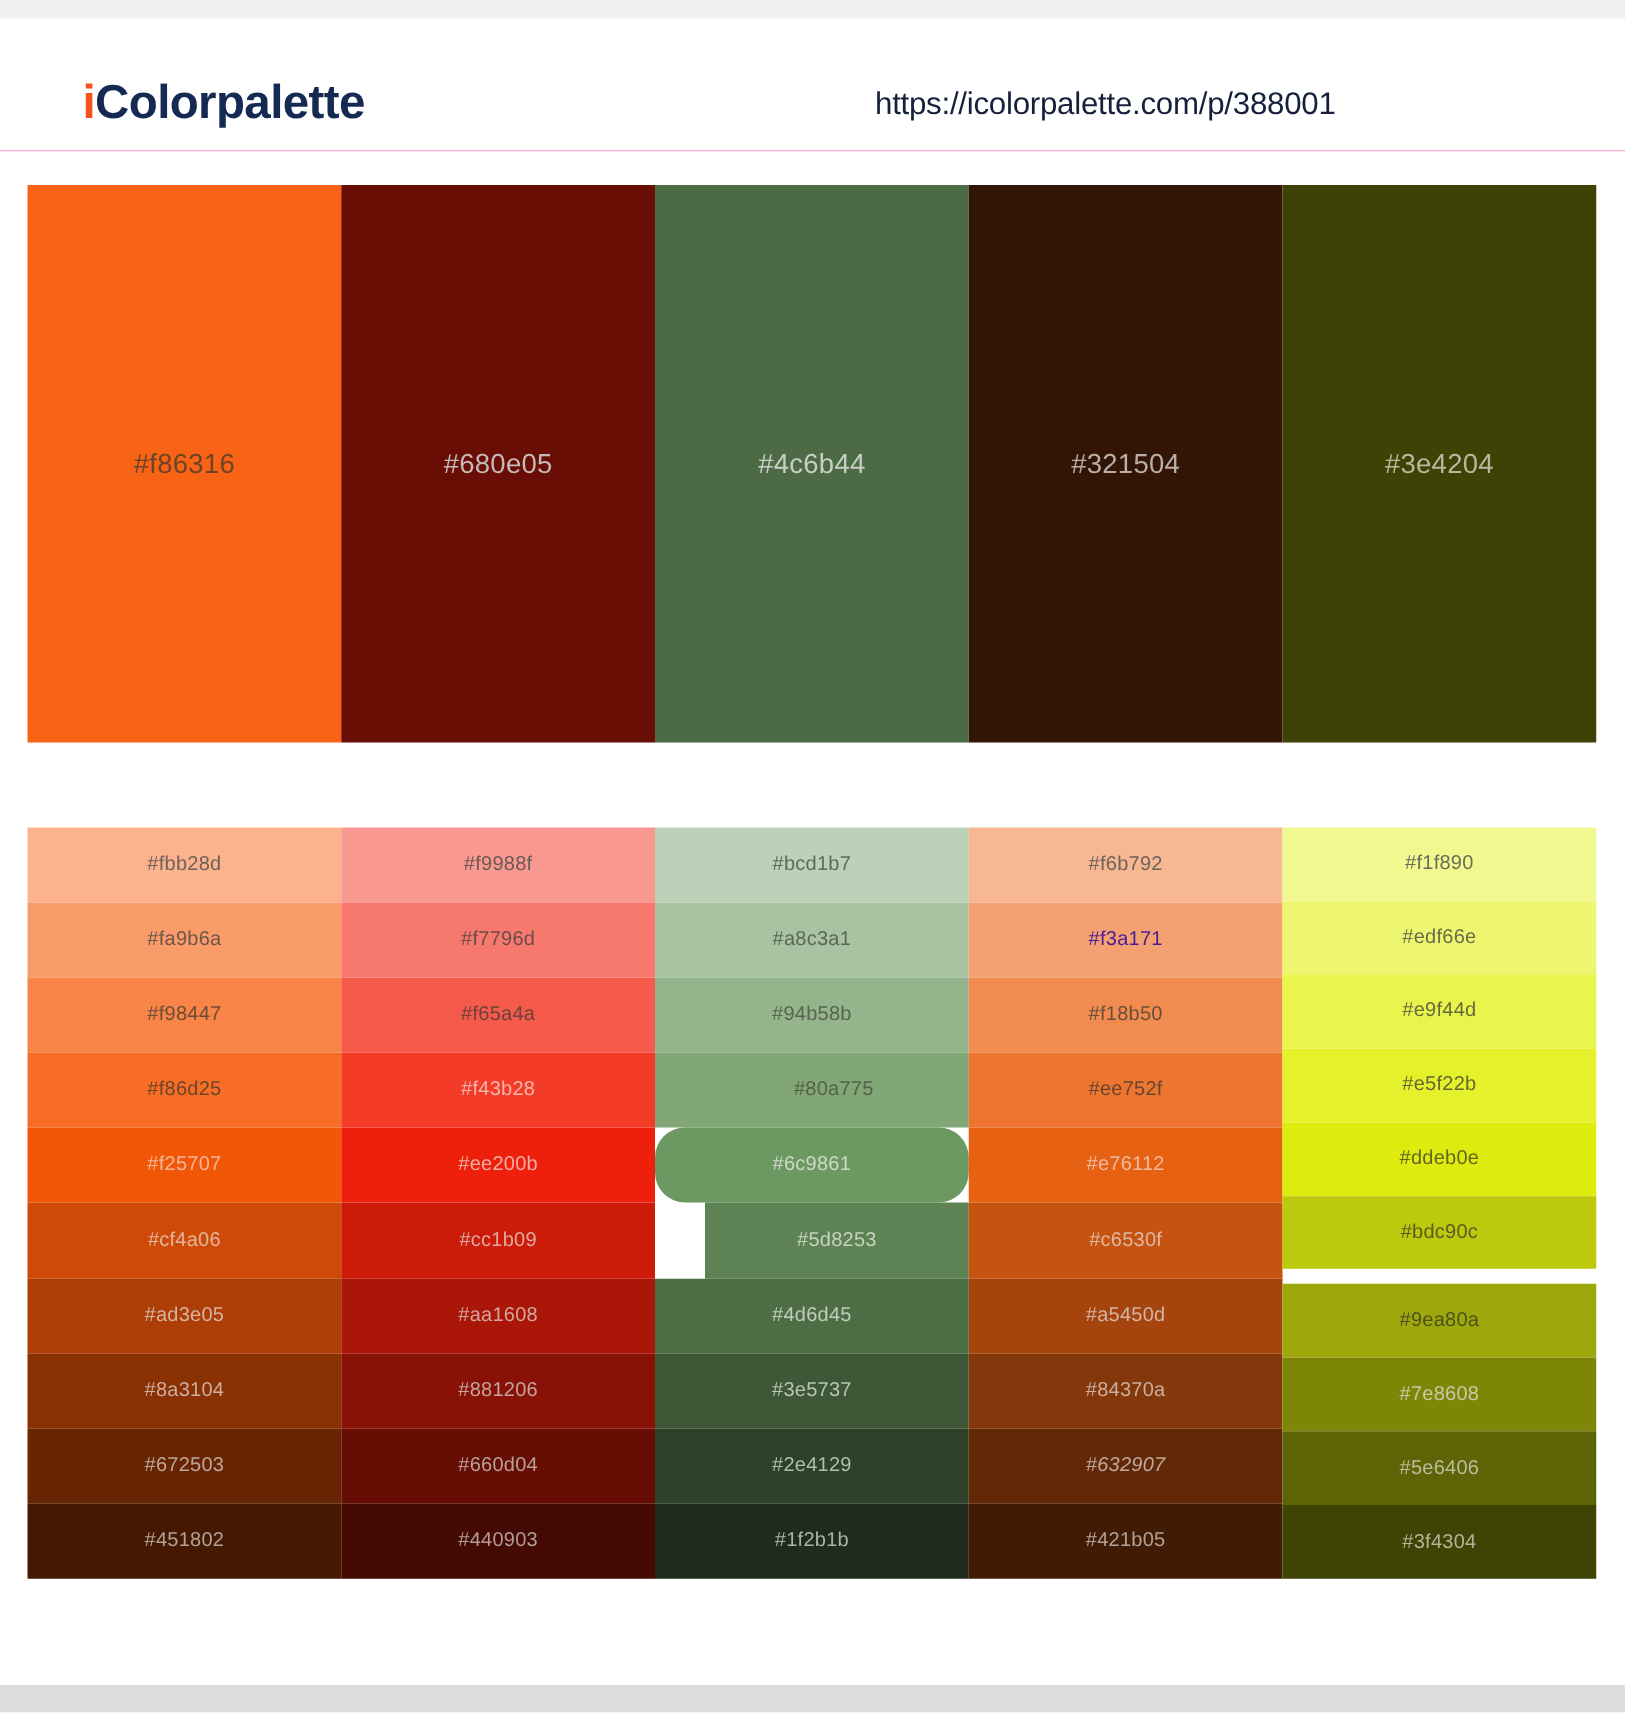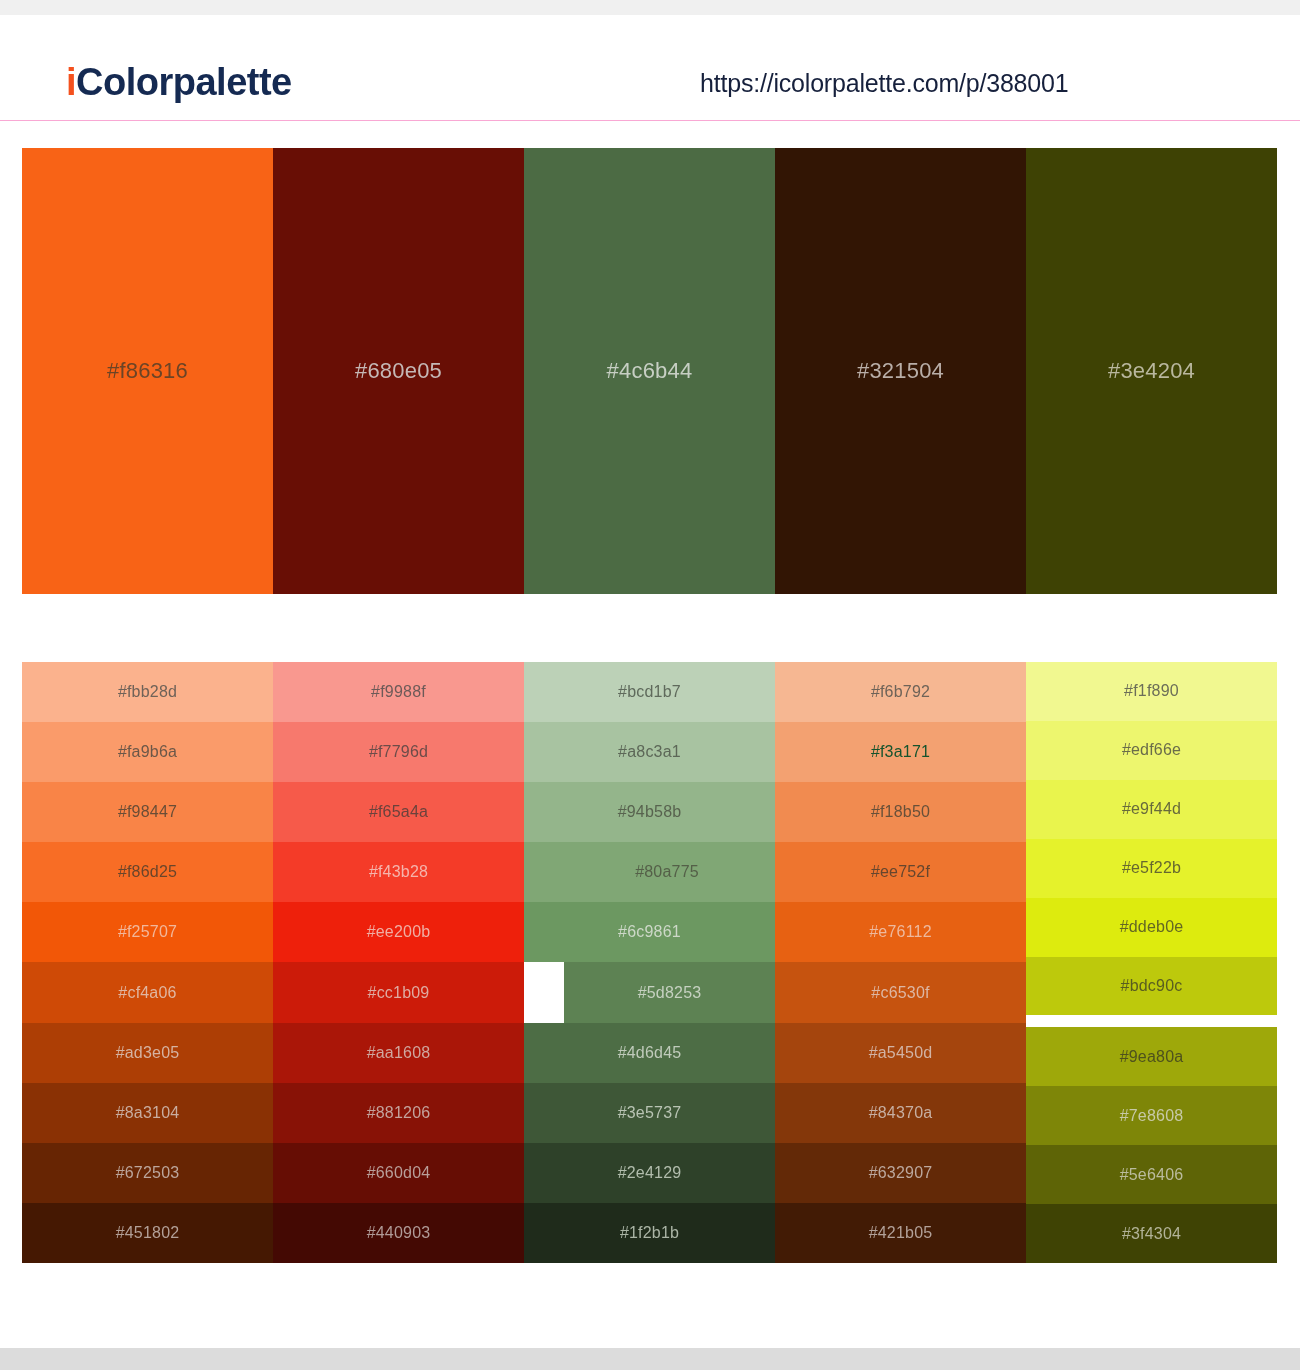--- a/index.html
+++ b/index.html
@@ -145,37 +145,37 @@
         <div class="shade-cell" style="background: rgb(170, 22, 8); color: rgb(208, 167, 159);">#aa1608</div>
         <div class="shade-cell" style="background: rgb(136, 18, 6); color: rgb(196, 163, 157);">#881206</div>
         <div class="shade-cell" style="background: rgb(102, 13, 4); color: rgb(185, 159, 154);">#660d04</div>
         <div class="shade-cell" style="background: rgb(68, 9, 3); color: rgb(176, 155, 152);">#440903</div>
       </div>
       <div class="shade-col">
         <div class="shade-cell" style="background: rgb(188, 209, 183); color: rgb(95, 106, 92);">#bcd1b7</div>
         <div class="shade-cell" style="background: rgb(168, 195, 161); color: rgb(92, 103, 87);">#a8c3a1</div>
         <div class="shade-cell" style="background: rgb(148, 181, 139); color: rgb(88, 99, 79);">#94b58b</div>
         <div class="shade-cell" style="background: rgb(128, 167, 117); color: rgb(84, 96, 72); padding-left: 35px;">#80a775</div>
-        <div class="shade-cell" style="background: rgb(108, 152, 97); color: rgb(205, 216, 200);">#6c9861</div>
+        <div class="shade-cell" style="background: rgb(108, 152, 97); color: rgb(205, 216, 200); border-radius: 24px;">#6c9861</div>
         <div class="shade-cell" style="background: rgb(93, 130, 83); color: rgb(198, 209, 193); margin-left: 40px;">#5d8253</div>
         <div class="shade-cell" style="background: rgb(77, 109, 69); color: rgb(192, 203, 187);">#4d6d45</div>
         <div class="shade-cell" style="background: rgb(62, 87, 55); color: rgb(185, 196, 180);">#3e5737</div>
         <div class="shade-cell" style="background: rgb(46, 65, 41); color: rgb(178, 189, 173);">#2e4129</div>
         <div class="shade-cell" style="background: rgb(31, 43, 27); color: rgb(171, 181, 166);">#1f2b1b</div>
       </div>
       <div class="shade-col">
         <div class="shade-cell" style="background: rgb(246, 183, 146); color: rgb(110, 99, 88);">#f6b792</div>
-        <div class="shade-cell" style="background: rgb(243, 161, 113); color: #14532d;">#f3a171</div>
+        <div class="shade-cell" style="background: rgb(243, 161, 113); color: #4c1d95;">#f3a171</div>
         <div class="shade-cell" style="background: rgb(241, 139, 80); color: rgb(104, 80, 57);">#f18b50</div>
         <div class="shade-cell" style="background: rgb(238, 117, 47); color: rgb(102, 70, 46);">#ee752f</div>
         <div class="shade-cell" style="background: rgb(231, 97, 18); color: rgb(238, 185, 158);">#e76112</div>
         <div class="shade-cell" style="background: rgb(198, 83, 15); color: rgb(221, 183, 164);">#c6530f</div>
         <div class="shade-cell" style="background: rgb(165, 69, 13); color: rgb(210, 179, 164);">#a5450d</div>
         <div class="shade-cell" style="background: rgb(132, 55, 10); color: rgb(199, 175, 162);">#84370a</div>
-        <div class="shade-cell" style="background: rgb(99, 41, 7); color: rgb(188, 168, 158);">#632907</div>
+        <div class="shade-cell" style="background: rgb(99, 41, 7); color: rgb(188, 168, 158); font-style: italic;">#632907</div>
         <div class="shade-cell" style="background: rgb(66, 27, 5); color: rgb(178, 161, 153);">#421b05</div>
       </div>
       <div class="shade-col">
         <div class="shade-cell" style="background: rgb(241, 248, 144); color: rgb(108, 110, 88);">#f1f890</div>
         <div class="shade-cell" style="background: rgb(237, 246, 110); color: rgb(106, 108, 74);">#edf66e</div>
         <div class="shade-cell" style="background: rgb(233, 244, 77); color: rgb(104, 106, 60);">#e9f44d</div>
         <div class="shade-cell" style="background: rgb(229, 242, 43); color: rgb(102, 104, 47);">#e5f22b</div>
         <div class="shade-cell" style="background: rgb(221, 235, 14); color: rgb(99, 103, 35);">#ddeb0e</div>
         <div class="shade-cell" style="background: rgb(189, 201, 12); color: rgb(89, 93, 32); text-align: center;">#bdc90c</div>
         <div class="shade-cell" style="background: rgb(158, 168, 10); color: rgb(78, 81, 29); margin-top: 12px;">#9ea80a</div>

